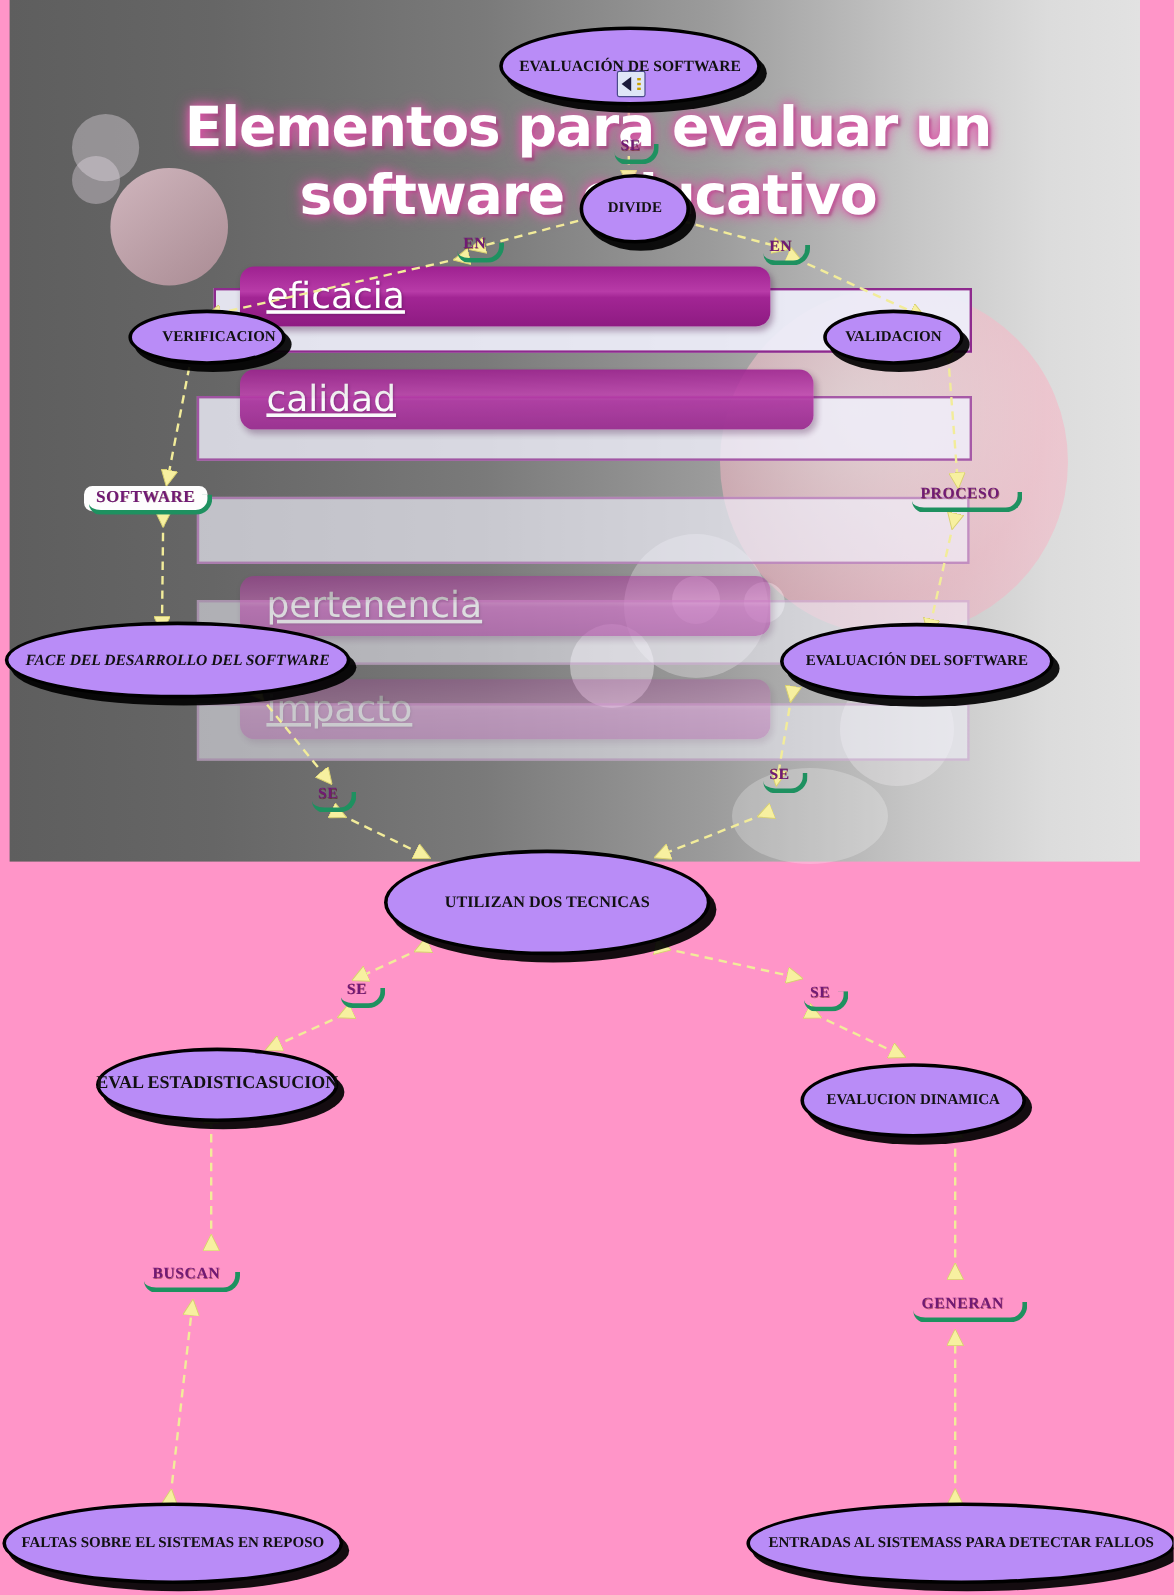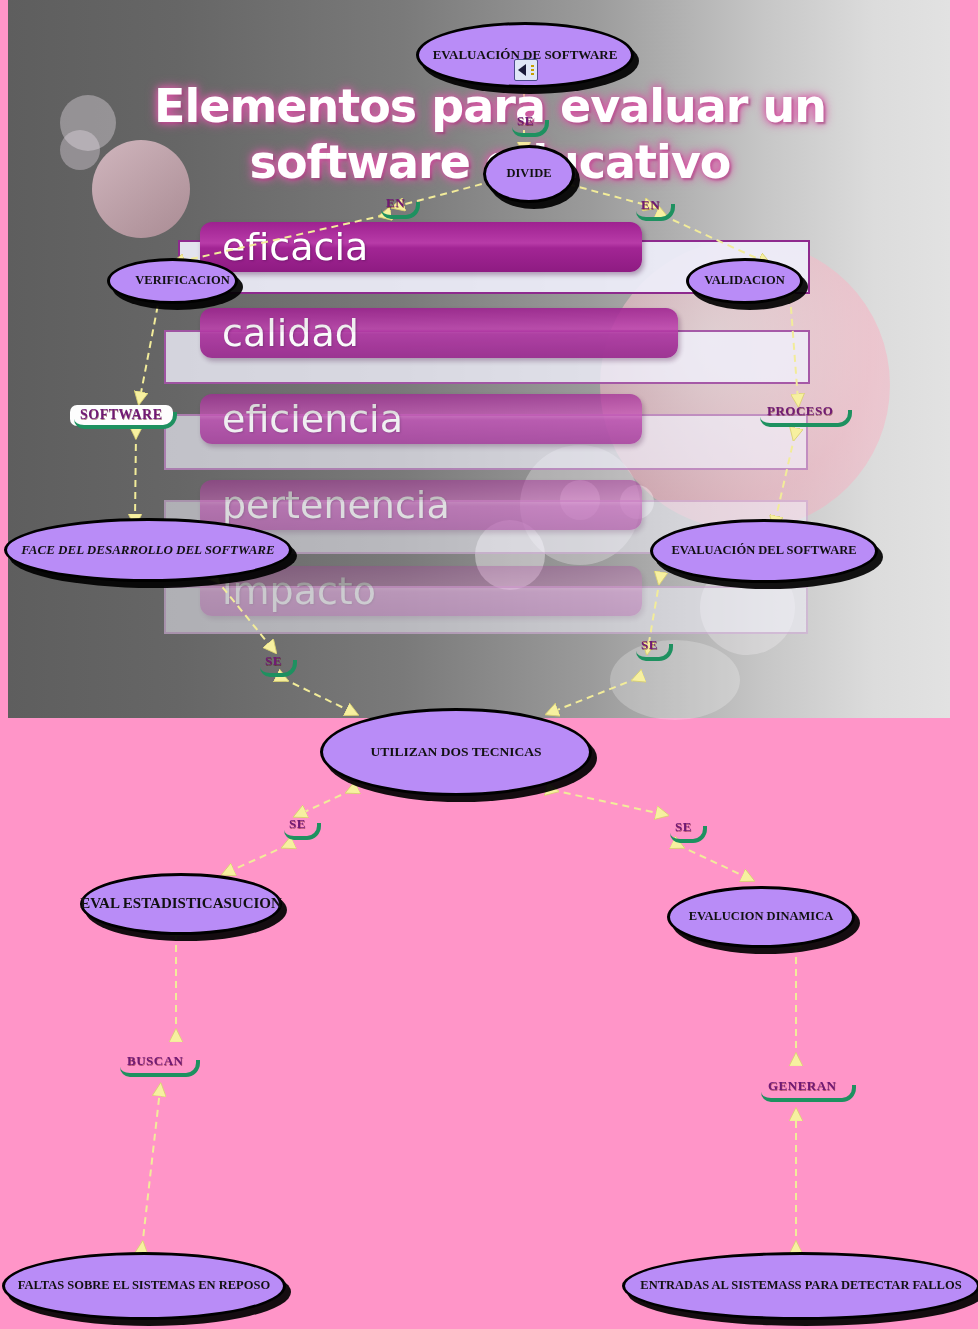--- a/index.html
+++ b/index.html
@@ -60,22 +60,23 @@
   
   .pbar{
     position:absolute;
     border-radius:12px;
     z-index:3;
     box-shadow:2px 3px 5px rgba(60,10,60,.35);
   }
   .pbar .txt{
     position:absolute;left:22px;top:50%;transform:translateY(-50%);
     font-family:"DejaVu Sans",sans-serif;
-    font-size:38px;color:#ffffff;white-space:nowrap;
+    font-size:30px;color:#ffffff;white-space:nowrap;
     text-shadow:1px 1px 2px rgba(90,20,90,.5);
+    text-decoration:underline;
   }
 
   
   .ell{
     position:absolute;
     background:#B98CF7;
     border:3px solid #000;
     border-radius:50%;
     box-shadow:5px 6px 0px rgba(0,0,0,.92);
     display:flex;align-items:center;justify-content:center;
@@ -195,24 +196,20 @@
   <div class="pbar" style="left:200px;top:222px;width:442px;height:50px;opacity:1;
               background:linear-gradient(to bottom,#9E2190 0%,#B83BA8 42%,#A22594 52%,#8E1B82 100%);">
     <span class="txt">eficacia</span>
   </div>
 
   <div class="pbar" style="left:200px;top:308px;width:478px;height:50px;opacity:.88;
               background:linear-gradient(to bottom,#9E2190 0%,#BE44AE 42%,#A82B9A 52%,#931E87 100%);">
     <span class="txt">calidad</span>
   </div>
 
-  <div class="pbar" style="left:200px;top:394px;width:442px;height:50px;opacity:.74;
-              background:linear-gradient(to bottom,#A32B96 0%,#C653B6 42%,#B135A3 52%,#9B2490 100%);">
-    <span class="txt">eficiencia</span>
-  </div>
 
   <div class="pbar" style="left:200px;top:480px;width:442px;height:50px;opacity:.52;
               background:linear-gradient(to bottom,#A73099 0%,#CB5CBA 42%,#B63CA8 52%,#A02B95 100%);">
     <span class="txt">pertenencia</span>
   </div>
 
   <div class="pbar" style="left:200px;top:566px;width:442px;height:50px;opacity:.30;
               background:linear-gradient(to bottom,#AA3A9C 0%,#D069BE 42%,#BA48AC 52%,#A43299 100%);">
     <span class="txt">impacto</span>
   </div>

